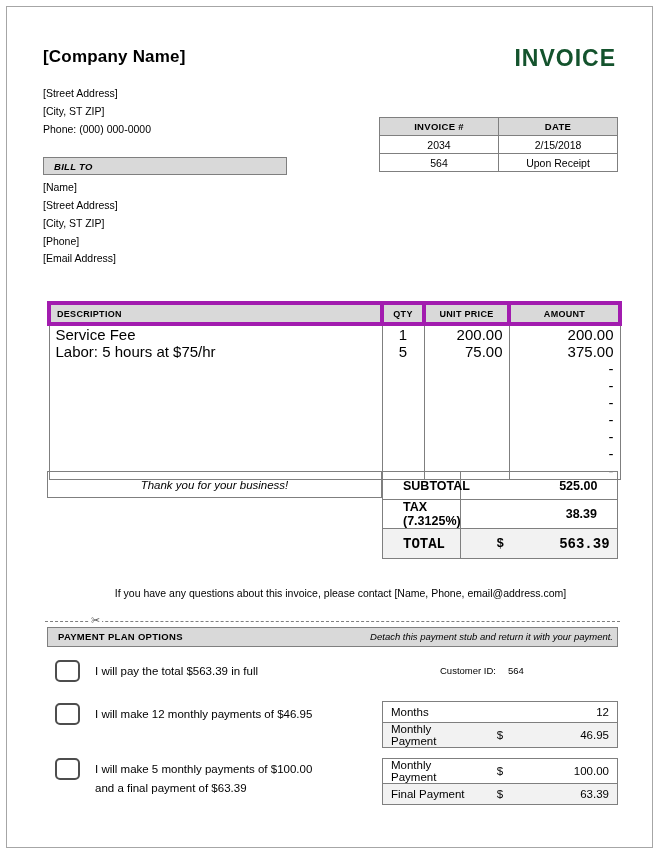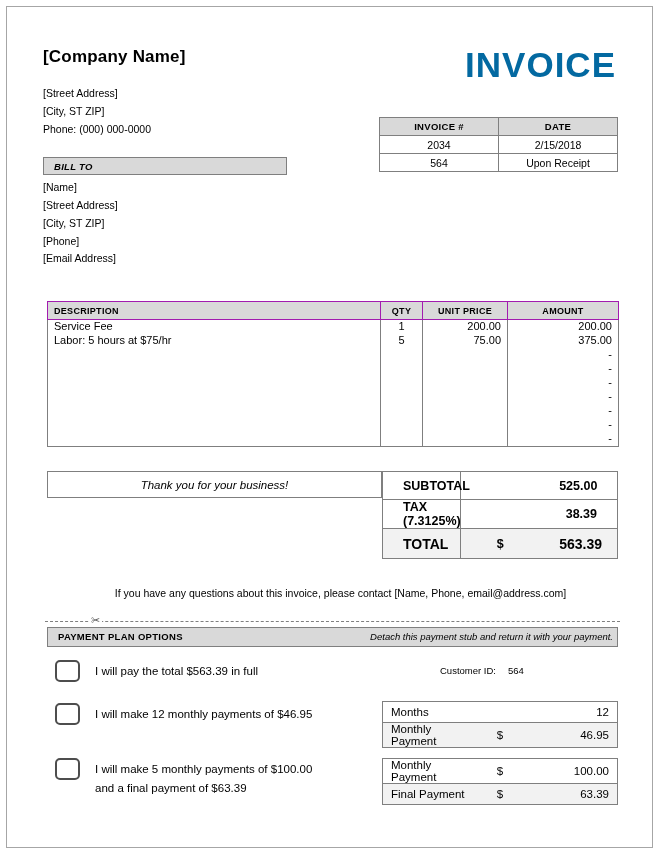--- a/index.html
+++ b/index.html
@@ -34,23 +34,23 @@
     top: 40px;
     font-size: 17px;
     font-weight: bold;
     letter-spacing: 0.2px;
     white-space: nowrap;
   }
   .invoice-word {
     position: absolute;
     right: 36px;
     top: 38px;
-    font-size: 35px;
-    font-weight: bold;
-    color: #0369a1;
+    font-size: 23px;
+    font-weight: bold;
+    color: #14532d;
     letter-spacing: 1px;
     white-space: nowrap;
   }
   .addr-line {
     position: absolute;
     left: 36px;
     font-size: 10.5px;
     white-space: nowrap;
   }
   .addr1 { top: 80px; }
@@ -116,33 +116,33 @@
   .items {
     position: absolute;
     left: 40px;
     top: 294px;
     width: 571px;
     border-collapse: collapse;
     table-layout: fixed;
   }
   .items th {
     background: #d9d9d9;
-    border: 1px solid #a21caf;
+    border: 4px solid #a21caf;
     font-size: 9px;
     font-weight: bold;
     letter-spacing: 0.3px;
     height: 17px;
     padding: 0 6px;
   }
   .items th.desc { text-align: left; }
   .items th.ctr  { text-align: center; }
   .items td {
     border-left: 1px solid #7f7f7f;
     border-right: 1px solid #7f7f7f;
-    font-size: 11px;
+    font-size: 15px;
     height: 14px;
     padding: 0 6px;
     vertical-align: top;
   }
   .items tr.last td { border-bottom: 1px solid #7f7f7f; }
   .items td.desc { text-align: left; }
   .items td.qty  { text-align: center; }
   .items td.num  { text-align: right; }
 
   
@@ -186,20 +186,21 @@
   }
   .tot-table td.amt {
     font-size: 12.5px;
     font-weight: bold;
     text-align: right;
     border-left: none;
   }
   .tot-table tr.grand td {
     background: #f2f2f2;
     height: 29px;
+    font-family: Liberation Mono, monospace;
   }
   .tot-table tr.grand td.lbl { font-size: 14px; }
   .tot-table tr.grand td.amt { font-size: 14px; }
 
   
   .questions {
     position: absolute;
     left: 48px;
     top: 580px;
     width: 571px;

